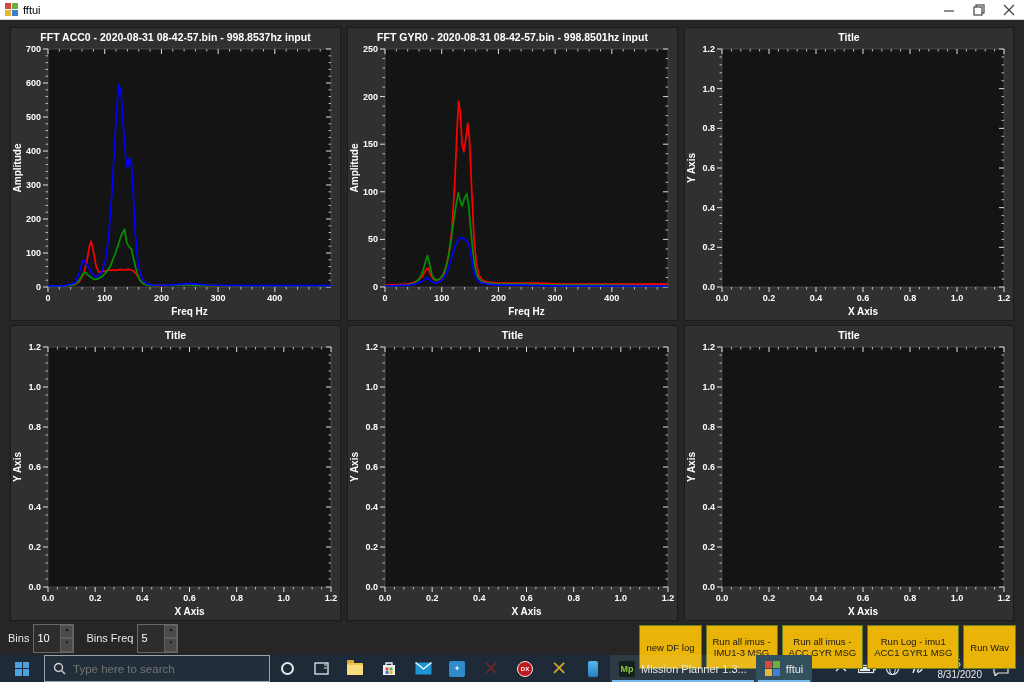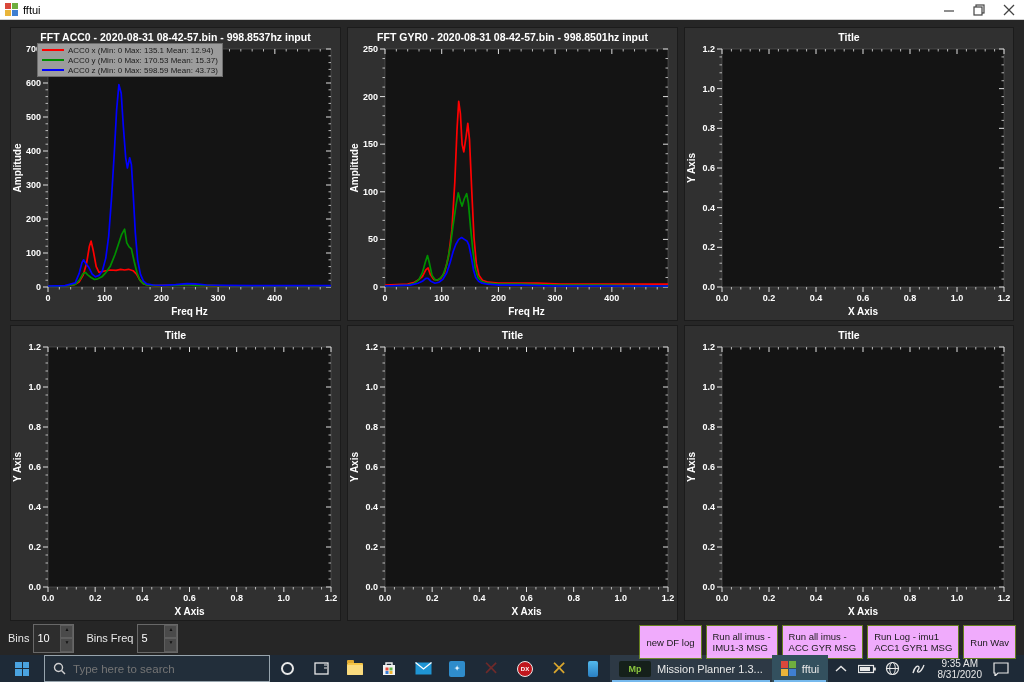--- a/index.html
+++ b/index.html
@@ -27,39 +27,39 @@
   .legend-label { font-size:8px; color:#1c1c1c; white-space:nowrap; }
 
   
   .footer { height:34px; display:flex; align-items:center; padding:0 8px; flex:0 0 auto; position:relative; }
   .footer .lbl { color:#e8e8e8; font-size:11px; margin-right:4px; }
   .numeric { display:flex; height:29px; margin-right:12px; border:1px solid #686868; background:#2d2d2d; }
   .numeric input { width:26px; border:none; background:#2d2d2d; color:#fff; font-size:11px; padding-left:3px; font-family:"Liberation Sans",sans-serif; }
   .spin { width:13px; display:flex; flex-direction:column; }
   .spin span { flex:1; background:#4a4a4a; border:1px solid #5e5e5e; color:#111; font-size:5px; line-height:7px; text-align:center; }
   .footer-buttons { position:absolute; right:8px; top:4px; display:flex; gap:4px; align-items:stretch; }
-  .green-btn { background:#f0abfc; border:1px solid #66801f; color:#1a1a1a; font-size:9.5px; line-height:11px; padding:5px 6px; min-height:24px; display:flex; flex-direction:column; align-items:flex-start; justify-content:center; text-align:center; white-space:nowrap; }
+  .green-btn { background:#eab308; border:1px solid #66801f; color:#1a1a1a; font-size:9.5px; line-height:11px; padding:10px 6px; min-height:24px; display:flex; flex-direction:column; align-items:center; justify-content:center; text-align:center; white-space:nowrap; }
 
   
   .taskbar { height:27px; background:#1e2a37; display:flex; align-items:stretch; flex:0 0 auto; color:#e8e8e8; }
   .tb-start { width:44px; display:flex; align-items:center; justify-content:center; }
   .win-logo { width:14px; height:14px; display:grid; grid-template-columns:1fr 1fr; grid-template-rows:1fr 1fr; gap:1px; }
   .win-logo span { background:#4aa3e0; }
   .tb-search { width:226px; display:flex; align-items:center; background:#222e3a; border:1px solid #97a4ad; padding-left:8px; gap:7px; }
   .tb-search input { background:transparent; border:none; outline:none; color:#cfcfcf; font-size:11.5px; width:170px; font-family:Liberation Sans, sans-serif; }
   .tb-icons { display:flex; align-items:center; }
   .tb-ic { width:34px; height:27px; display:flex; align-items:center; justify-content:center; }
   .tb-app { display:flex; align-items:center; gap:6px; padding:0 9px; font-size:11px; position:relative; }
   .tb-app.open { background:rgba(255,255,255,0.07); }
   .tb-app.active { background:#33505e; }
   .tb-app .underline { position:absolute; left:2px; right:2px; bottom:0; height:2px; background:#76b9ed; }
   .sm-icon { width:15px; height:15px; display:inline-grid; grid-template-columns:1fr 1fr; grid-template-rows:1fr 1fr; gap:1px; }
   .sm-icon span:nth-child(1){background:#d9483b;} .sm-icon span:nth-child(2){background:#6fae3e;}
   .sm-icon span:nth-child(3){background:#e9b53a;} .sm-icon span:nth-child(4){background:#3f7fd1;}
-  .mp-icon { width:32px; height:16px; background:#15201a; color:#8bc53f; font-weight:bold; font-size:9px; display:flex; align-items:center; justify-content:center; border-radius:2px;text-align:right; }
+  .mp-icon { width:16px; height:16px; background:#15201a; color:#8bc53f; font-weight:bold; font-size:9px; display:flex; align-items:center; justify-content:center; border-radius:2px;text-align:right; }
   .tb-tray { margin-left:auto; display:flex; align-items:center; gap:4px; padding-right:12px; }
   .tray-ic { width:22px; height:27px; display:flex; align-items:center; justify-content:center; }
   .clock { font-size:10px; line-height:11px; text-align:center; padding:0 4px; }
   .folder-icon { width:16px; height:12px; background:#f5c546; border-radius:1px; position:relative; }
   .folder-icon::before { content:""; position:absolute; top:-3px; left:0; width:7px; height:3px; background:#e0a92f; border-radius:1px 1px 0 0; }
   .folder-icon::after { content:""; position:absolute; top:2px; left:0; right:0; bottom:0; background:#fadb7f; border-radius:1px; }
   .circle-ic { width:13px; height:13px; border:2px solid #e8e8e8; border-radius:50%; }
   .dx-ic { width:16px; height:16px; border-radius:50%; background:#c0161d; border:1px solid #e8e8e8; color:#fff; font-size:6px; font-weight:bold; display:flex; align-items:center; justify-content:center; }
   .tile-ic { width:16px; height:16px; background:#2f8ccb; border-radius:2px; color:#dff0fb; font-size:8px; display:flex; align-items:center; justify-content:center; }
   .xdrone { font-size:14px; font-weight:bold; }
@@ -242,34 +242,20 @@
             <line x1="317.5" y1="27.80000000000001" x2="320" y2="27.80000000000001" stroke="#e0e0e0" stroke-width="0.8"></line>
             <text x="178.5" y="287" fill="#ffffff" font-size="10" font-weight="700" text-anchor="middle" font-family="&quot;Liberation Sans&quot;,sans-serif">Freq Hz</text>
             <text x="10" y="140" fill="#ffffff" font-size="10" font-weight="700" text-anchor="middle" font-family="&quot;Liberation Sans&quot;,sans-serif" transform="rotate(-90 10 140)">Amplitude</text>
             <clipPath id="clip0">
               <rect x="37" y="21" width="283" height="238"></rect>
             </clipPath>
             <polyline points="37.0,258.3 51.2,258.0 62.5,257.0 68.2,253.9 72.2,247.1 75.6,235.2 78.4,218.2 80.1,213.1 82.4,223.3 85.2,238.6 88.0,244.4 93.7,243.0 99.4,242.0 105.1,242.3 109.6,241.3 113.6,242.0 117.5,241.3 122.1,242.7 125.5,246.1 128.9,252.2 132.3,255.6 136.2,257.0 144.8,257.6 156.1,257.3 167.4,257.0 175.9,256.3 181.6,256.6 190.1,257.3 201.5,257.6 218.5,258.0 241.2,258.0 275.2,258.0 320.0,258.0" fill="none" stroke="#ff0000" stroke-width="1.7" stroke-linejoin="round" clip-path="url(#clip0)"></polyline>
             <polyline points="37.0,258.3 54.0,258.0 64.2,256.3 68.8,251.5 72.2,245.4 74.4,244.4 76.7,246.8 80.1,249.5 83.5,251.5 86.9,250.8 90.9,248.8 94.8,244.7 99.4,237.9 103.9,226.7 107.9,214.8 110.7,206.3 113.6,201.2 115.8,214.8 118.1,218.9 120.4,220.9 123.2,233.5 126.0,244.7 128.9,252.2 132.3,255.6 136.2,257.0 144.8,257.6 161.8,257.3 175.9,256.6 184.5,257.3 201.5,257.6 229.8,258.0 275.2,258.0 320.0,258.0" fill="none" stroke="#009000" stroke-width="1.7" stroke-linejoin="round" clip-path="url(#clip0)"></polyline>
             <polyline points="37.0,258.0 54.0,257.6 64.2,254.9 68.2,245.4 71.0,234.5 72.7,231.8 75.0,235.9 77.8,239.3 81.2,246.1 84.6,248.8 88.0,247.4 91.4,242.7 94.8,230.1 97.7,208.0 100.5,170.6 103.4,123.0 105.6,82.2 107.9,56.7 110.2,65.2 112.4,99.2 114.7,129.8 116.4,140.0 118.7,129.8 120.4,136.6 122.1,163.8 124.3,204.6 126.6,231.8 129.4,246.1 132.3,252.9 135.7,255.9 141.9,257.0 153.3,257.3 164.6,256.6 175.9,255.6 184.5,255.9 195.8,257.0 212.8,257.3 241.2,257.6 275.2,257.6 320.0,257.6" fill="none" stroke="#0000ff" stroke-width="1.7" stroke-linejoin="round" clip-path="url(#clip0)"></polyline>
           </svg>
-          <div class="legend-box">
-            <div class="legend-row">
-              <span class="legend-swatch" style="background: rgb(255, 0, 0);"></span>
-              <span class="legend-label">ACC0 x (Min: 0 Max: 135.1 Mean: 12.94)</span>
-            </div>
-            <div class="legend-row">
-              <span class="legend-swatch" style="background: rgb(0, 144, 0);"></span>
-              <span class="legend-label">ACC0 y (Min: 0 Max: 170.53 Mean: 15.37)</span>
-            </div>
-            <div class="legend-row">
-              <span class="legend-swatch" style="background: rgb(0, 0, 255);"></span>
-              <span class="legend-label">ACC0 z (Min: 0 Max: 598.59 Mean: 43.73)</span>
-            </div>
-          </div>
         </div>
       <div class="chart-panel">
           <svg width="329" height="292">
             <text x="164.5" y="13" fill="#ffffff" font-size="10.5" font-weight="700" text-anchor="middle" font-family="&quot;Liberation Sans&quot;,sans-serif">FFT GYR0 - 2020-08-31 08-42-57.bin - 998.8501hz input</text>
             <rect x="37" y="21" width="283" height="238" fill="#141414" stroke="#5a5a5a" stroke-width="0.6"></rect>
             <line x1="37" y1="259" x2="37" y2="264" stroke="#e0e0e0" stroke-width="1"></line>
             <line x1="37" y1="21" x2="37" y2="26" stroke="#e0e0e0" stroke-width="1"></line>
             <text x="37" y="273" fill="#ffffff" font-size="9" font-weight="700" text-anchor="middle" font-family="&quot;Liberation Sans&quot;,sans-serif">0</text>
             <line x1="93.71342685370742" y1="259" x2="93.71342685370742" y2="264" stroke="#e0e0e0" stroke-width="1"></line>
             <line x1="93.71342685370742" y1="21" x2="93.71342685370742" y2="26" stroke="#e0e0e0" stroke-width="1"></line>

